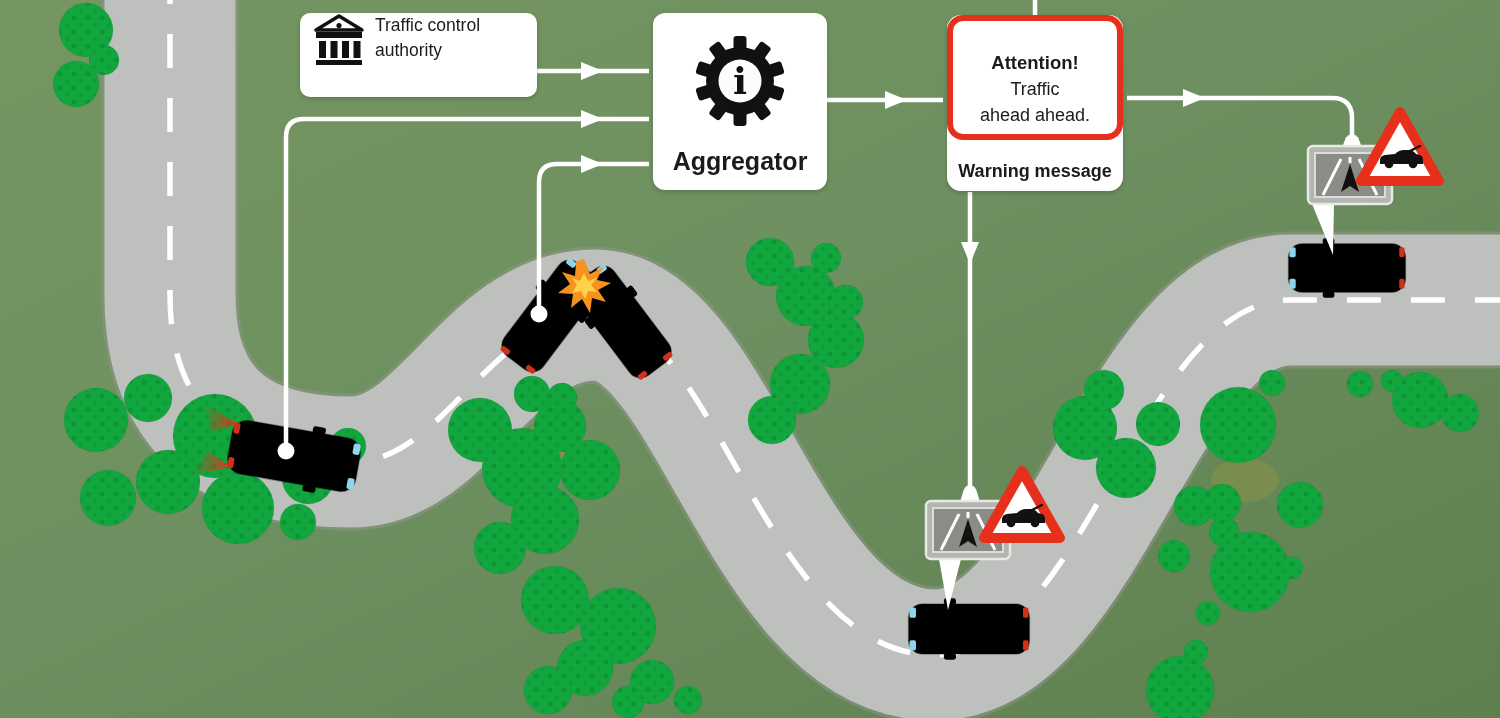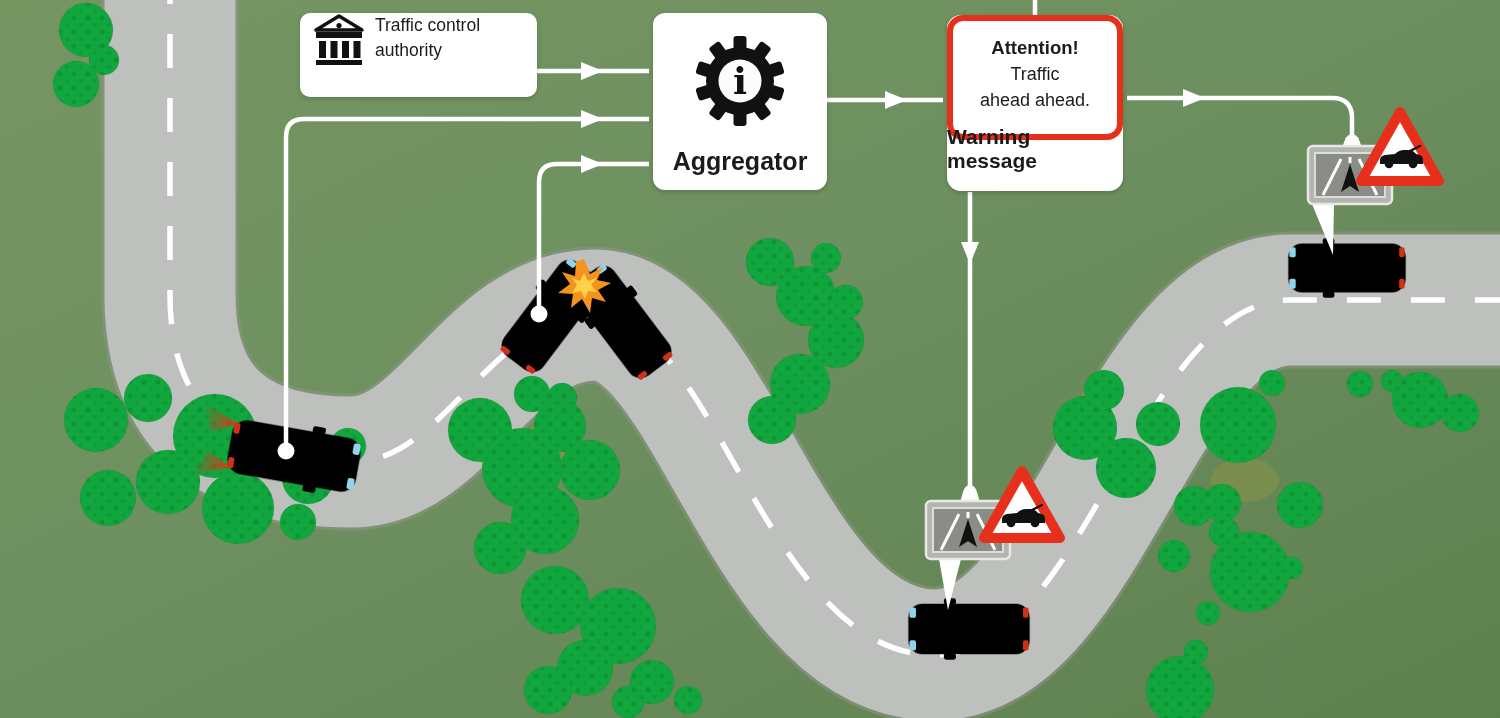--- a/index.html
+++ b/index.html
@@ -14,24 +14,24 @@
     display:flex;align-items:flex-start;}
   #tca-box .bicon{margin-left:13px;flex:0 0 auto;}
   #tca-box .btext{margin-left:10px;font-size:17.5px;line-height:25px;}
   #agg-box{left:653px;top:13px;width:174px;height:177px;border-radius:12px;}
   #agg-box .gicon{position:absolute;left:50%;top:16px;transform:translateX(-50%);}
   #agg-label{position:absolute;bottom:14px;width:100%;text-align:center;
     font-weight:700;font-size:25px;}
   #warn-wrap{left:947px;top:15px;width:176px;height:176px;border-radius:14px;}
   #warn-red{position:absolute;left:0;top:0;width:176px;height:125px;box-sizing:border-box;
     background:#fff;border:6px solid #e7301c;border-radius:16px;text-align:center;
-    padding-top:14px;font-size:18px;line-height:26px;}
+    padding-top:29px;font-size:18px;line-height:26px;}
   #warn-red .t1{font-weight:700;font-size:18.5px;}
-  #warn-caption{position:absolute;bottom:18px;width:100%;text-align:left;
-    font-weight:700;font-size:21px;}
+  #warn-caption{position:absolute;bottom:9px;width:100%;text-align:center;
+    font-weight:700;font-size:18px;}
 </style>
 </head>
 <body>
 
 <div id="stage">
 
 <svg id="scene" viewBox="0 0 1500 718">
   <defs>
     <pattern id="treePat" width="14" height="14" patternUnits="userSpaceOnUse">
       <rect width="14" height="14" fill="#12a73e"></rect>

